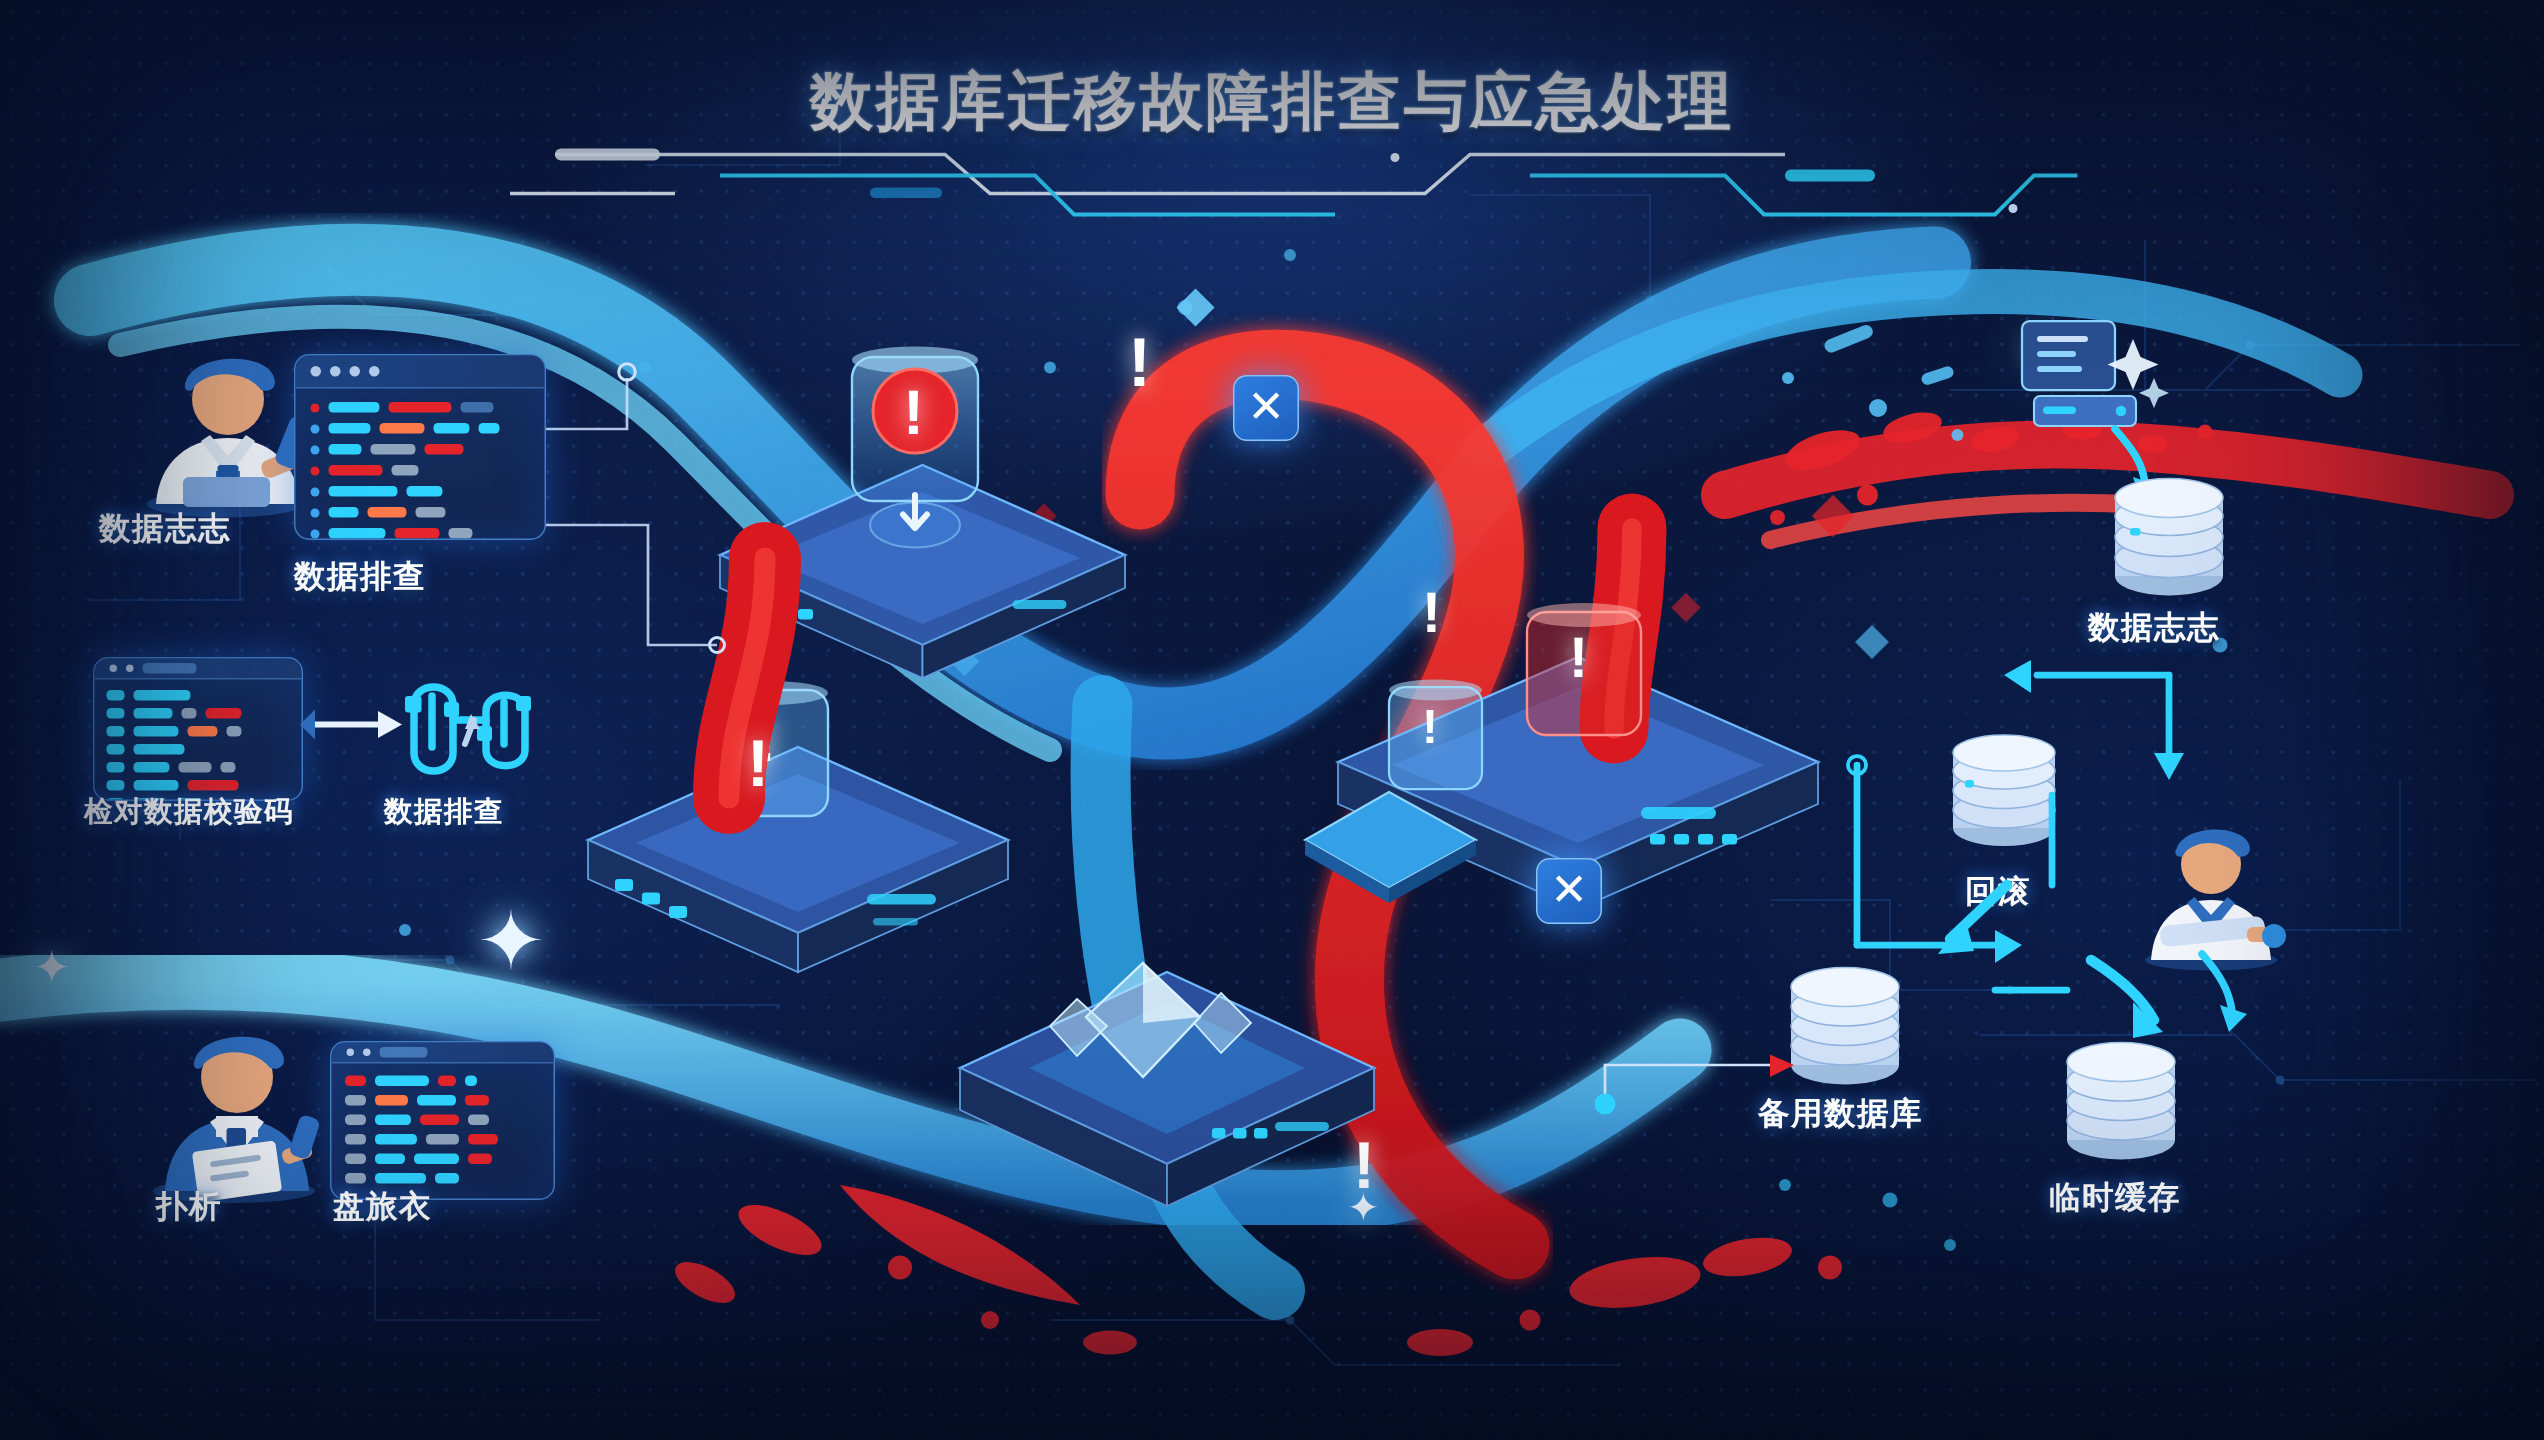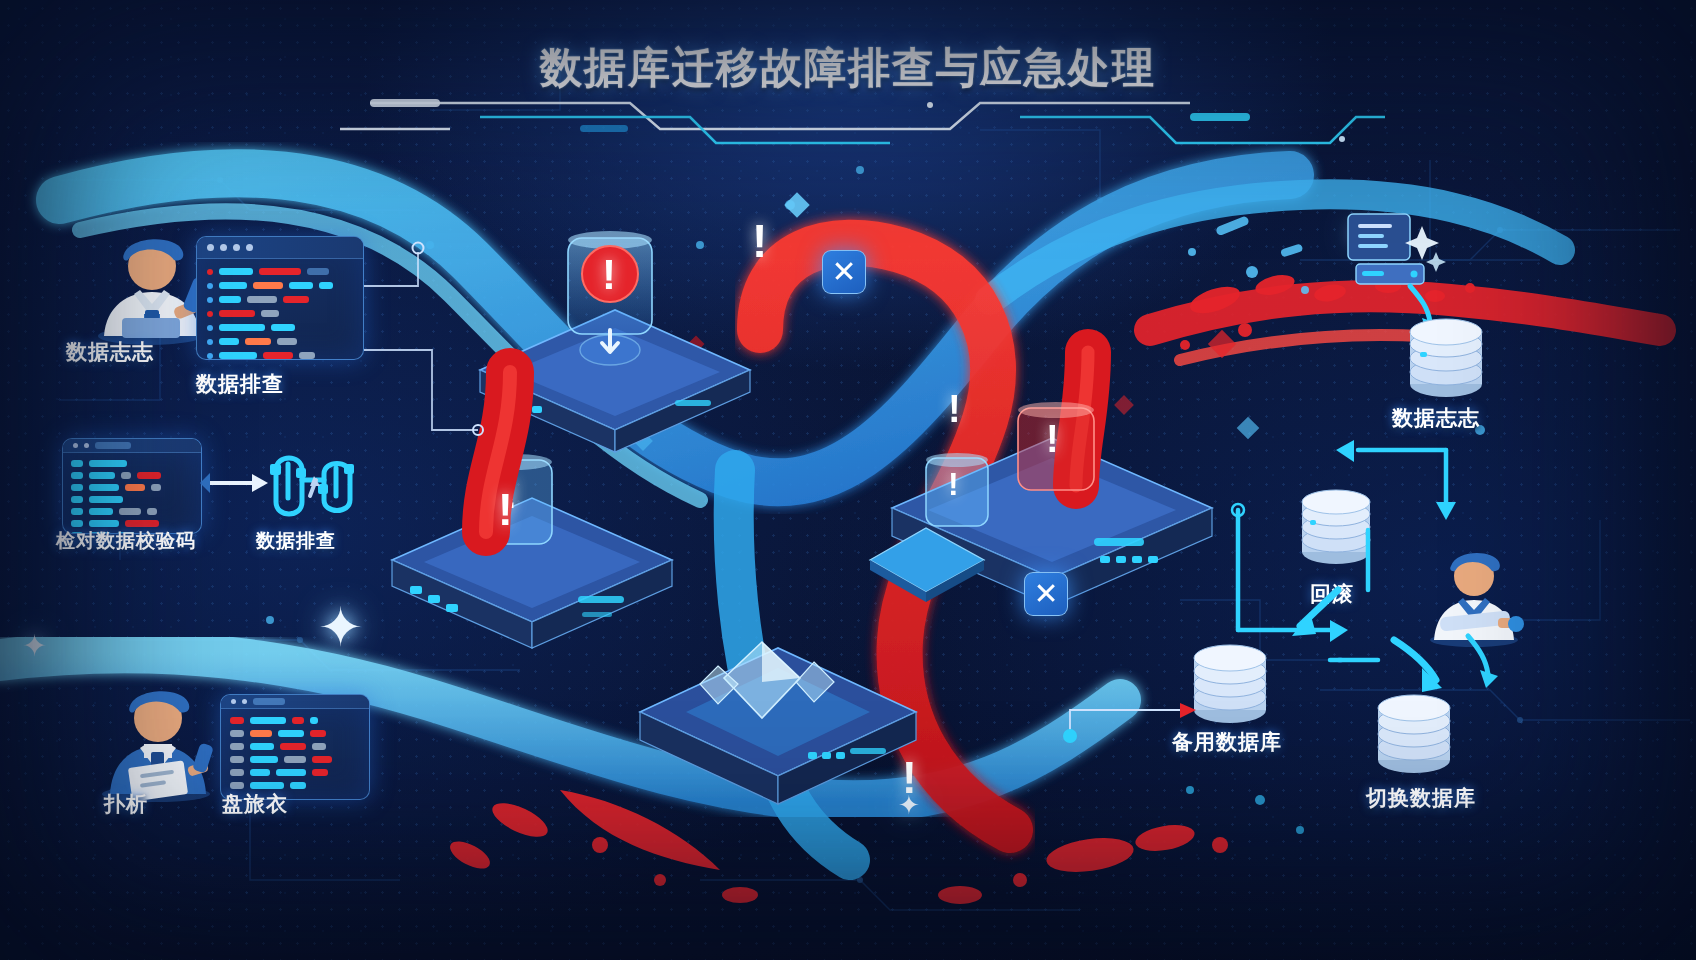--- a/index.html
+++ b/index.html
@@ -676,17 +676,17 @@
   </svg>
 
   <svg class="db" style="left:1370px;top:686px" width="90" height="100">
     <ellipse cx="44" cy="74" rx="36" ry="13" fill="#9ebddf"></ellipse>
     <rect x="8" y="22" width="72" height="52" fill="#b9d2ef"></rect>
     <ellipse cx="44" cy="61" rx="36" ry="13" fill="#cfe0f7" stroke="#8fb2de"></ellipse>
     <ellipse cx="44" cy="48" rx="36" ry="13" fill="#d9e7fa" stroke="#8fb2de"></ellipse>
     <ellipse cx="44" cy="35" rx="36" ry="13" fill="#e3eefc" stroke="#8fb2de"></ellipse>
     <ellipse cx="44" cy="22" rx="36" ry="13" fill="#f0f6ff" stroke="#9ec2e8"></ellipse>
   </svg>
-  <div class="lbl" style="left:1366px;top:784px;">切换数据库</div>
+  <div class="lbl" style="left:1366px;top:784px;">临时缓存</div>
 
   <div style="position:absolute;inset:0;pointer-events:none;
        box-shadow:inset 0 0 170px 55px rgba(4,10,28,.78);"></div>
 </div>
 
 </body></html>

